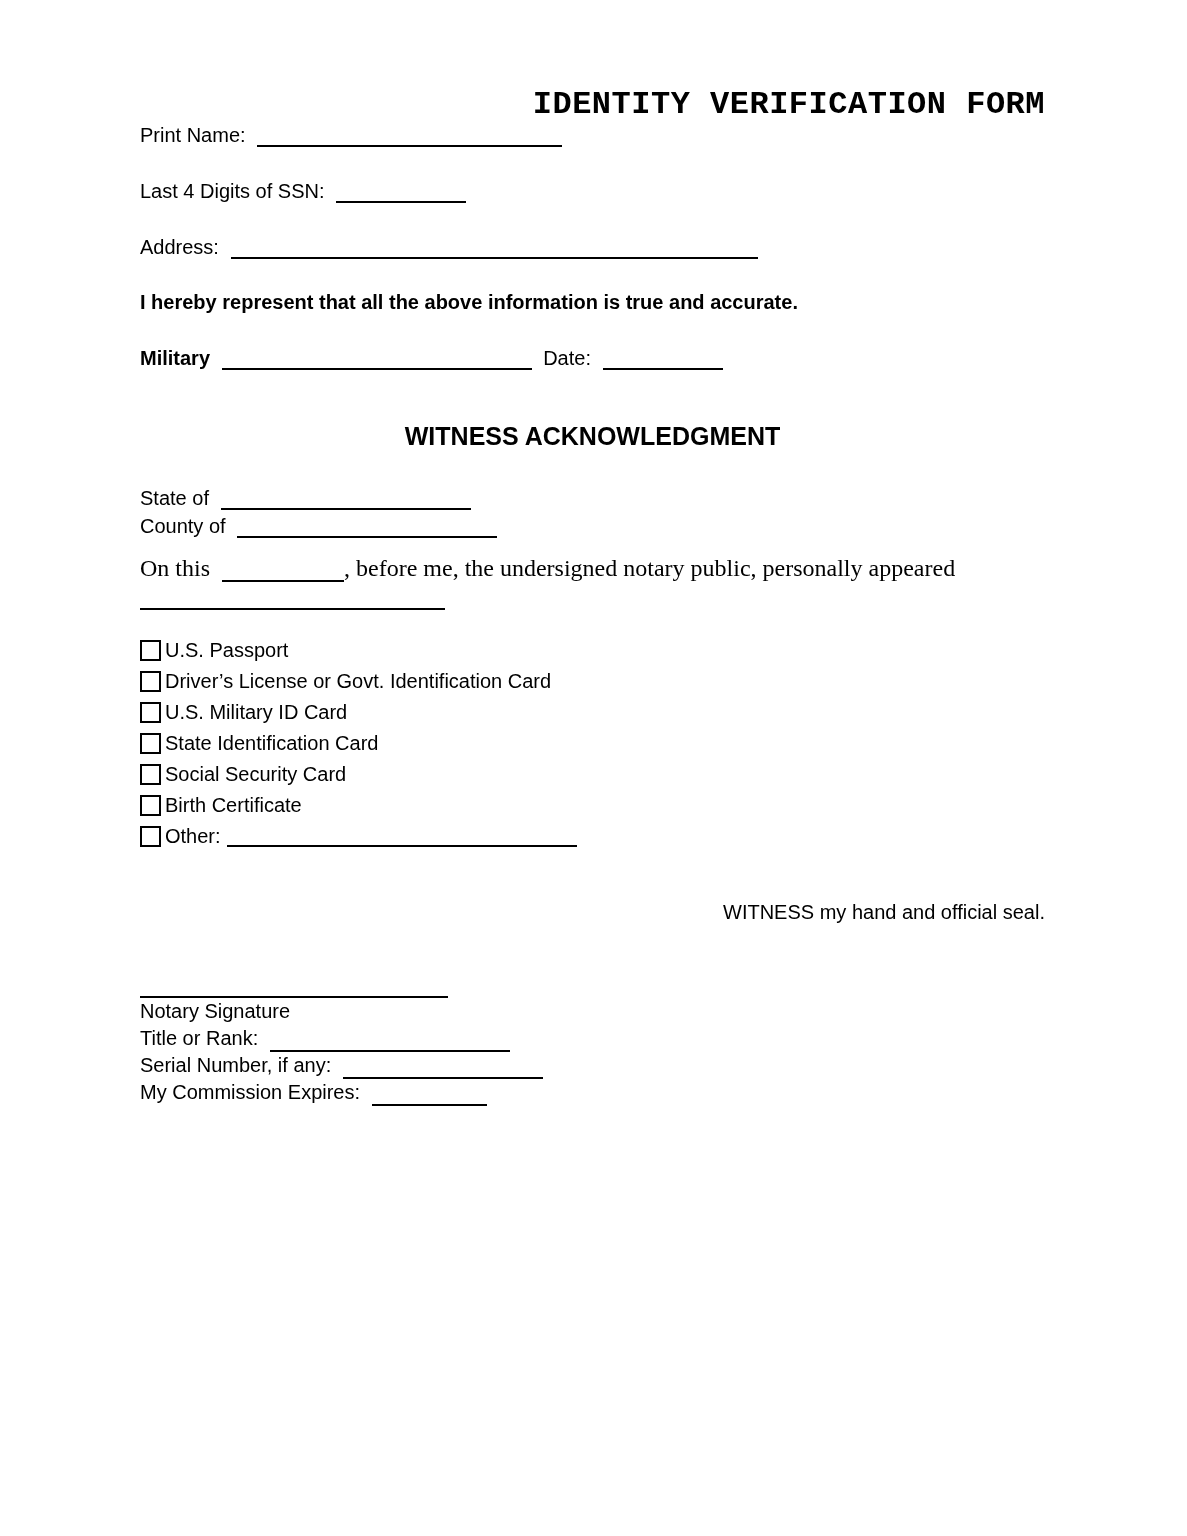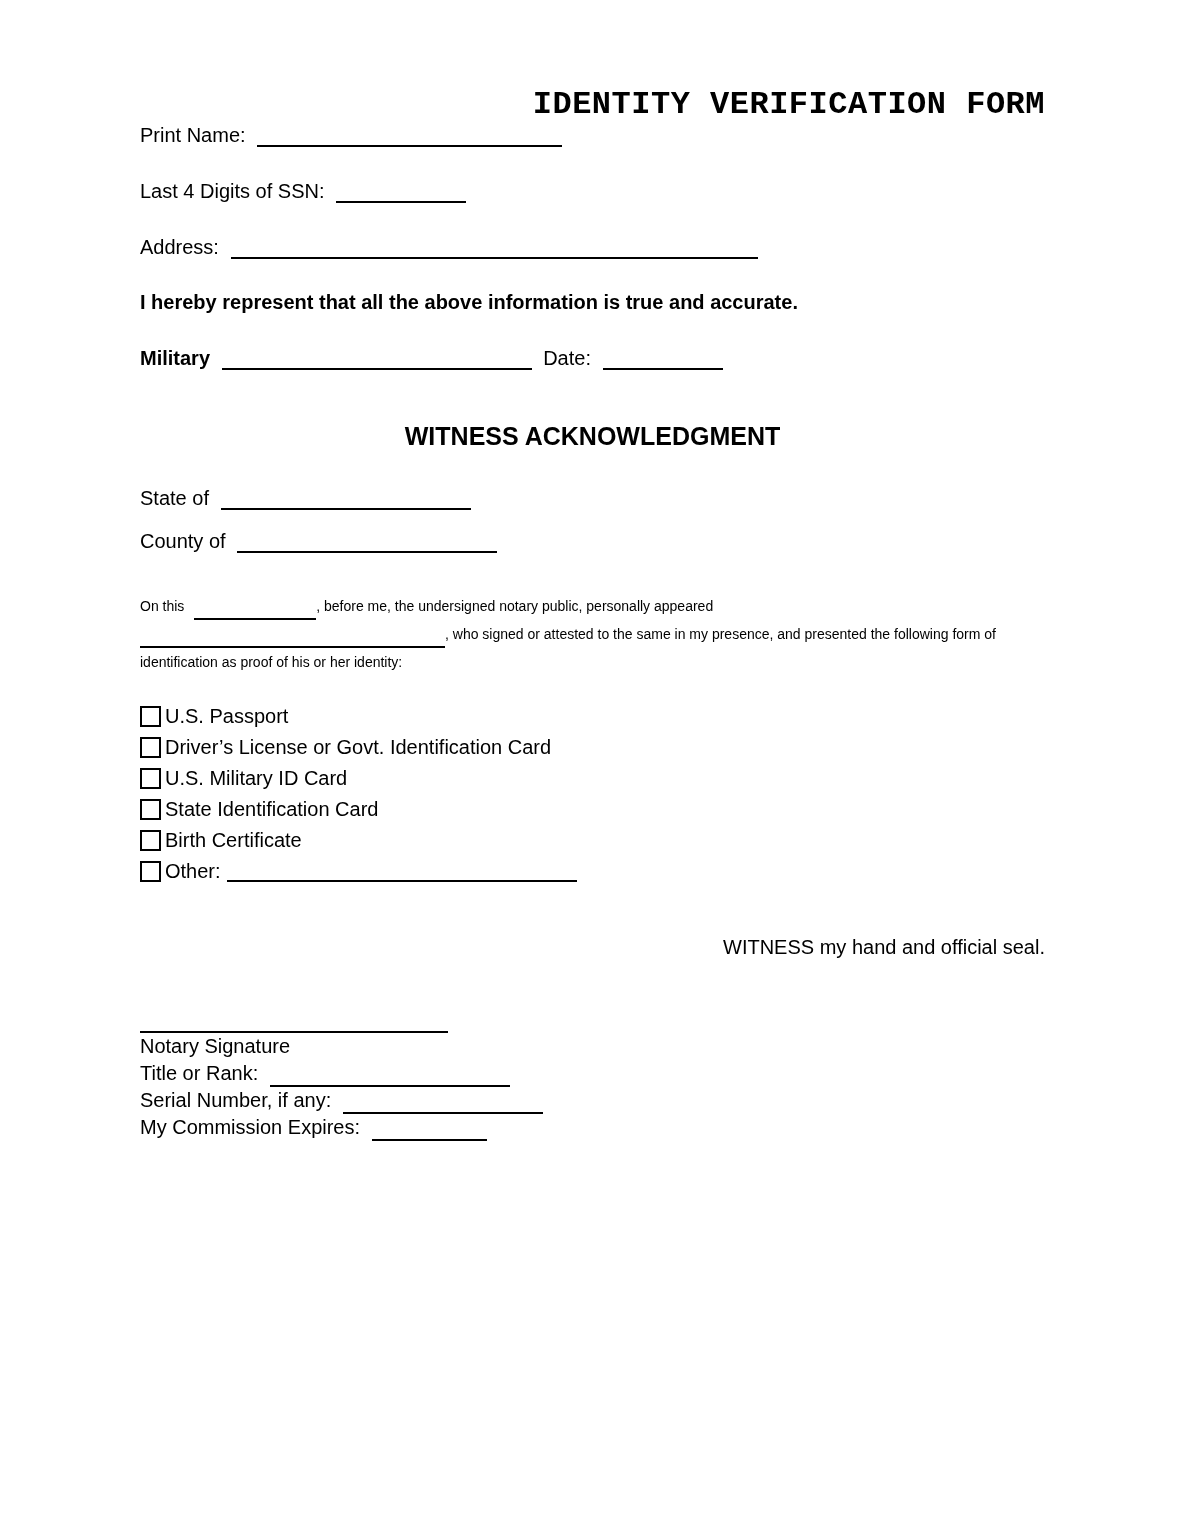--- a/index.html
+++ b/index.html
@@ -45,27 +45,28 @@
   .ml6 { margin-left: 6px; }
 
   .notary-heading {
     margin-top: 52px;
     text-align: center;
     font-size: 25px;
     font-weight: 700;
     line-height: 29px;
   }
   .row-state  { margin-top: 36px; }
-  .row-county { margin-top: 20px; }
+  .row-county { margin-top: 5px; }
 
   .para {
-    margin-top: 39px;
-    font-size: 14px;
+    margin-top: 16px;
+    font-size: 24px;
     line-height: 28px;
     max-width: 910px;
+    font-family: Liberation Serif, serif;
   }
 
   .cb-list { margin-top: 25px; }
   .cb-row {
     display: flex;
     align-items: center;
     height: 31px;
     font-size: 20px;
   }
   .cb {
@@ -122,39 +123,43 @@
   </div>
 
   <div class="row row-county">
     <span>County of</span>
     <span class="blank ml6" style="width:260px"></span>
   </div>
 
   <p class="para">
     <span>On this</span>
     <span class="blank ml6" style="width:122px"></span><span>, before me, the undersigned notary public, personally appeared</span><br>
-    <span class="blank" style="width:305px"></span><span>, who signed or attested to the same in my presence, and presented the following form of identification as proof of his or her identity:</span>
+    <span class="blank" style="width:305px"></span>
   </p>
 
   <div class="cb-list">
     <div class="cb-row">
       <span class="cb"></span>
       <span>U.S. Passport</span>
     </div>
     <div class="cb-row">
       <span class="cb"></span>
       <span>Driver’s License or Govt. Identification Card</span>
     </div>
     <div class="cb-row">
       <span class="cb"></span>
       <span>U.S. Military ID Card</span>
     </div>
     <div class="cb-row">
       <span class="cb"></span>
       <span>State Identification Card</span>
+    </div>
+    <div class="cb-row">
+      <span class="cb"></span>
+      <span>Social Security Card</span>
     </div>
     <div class="cb-row">
       <span class="cb"></span>
       <span>Birth Certificate</span>
     </div>
     <div class="cb-row">
       <span class="cb"></span>
       <span>Other:</span>
       <span class="blank ml6" style="width:350px"></span>
     </div>

